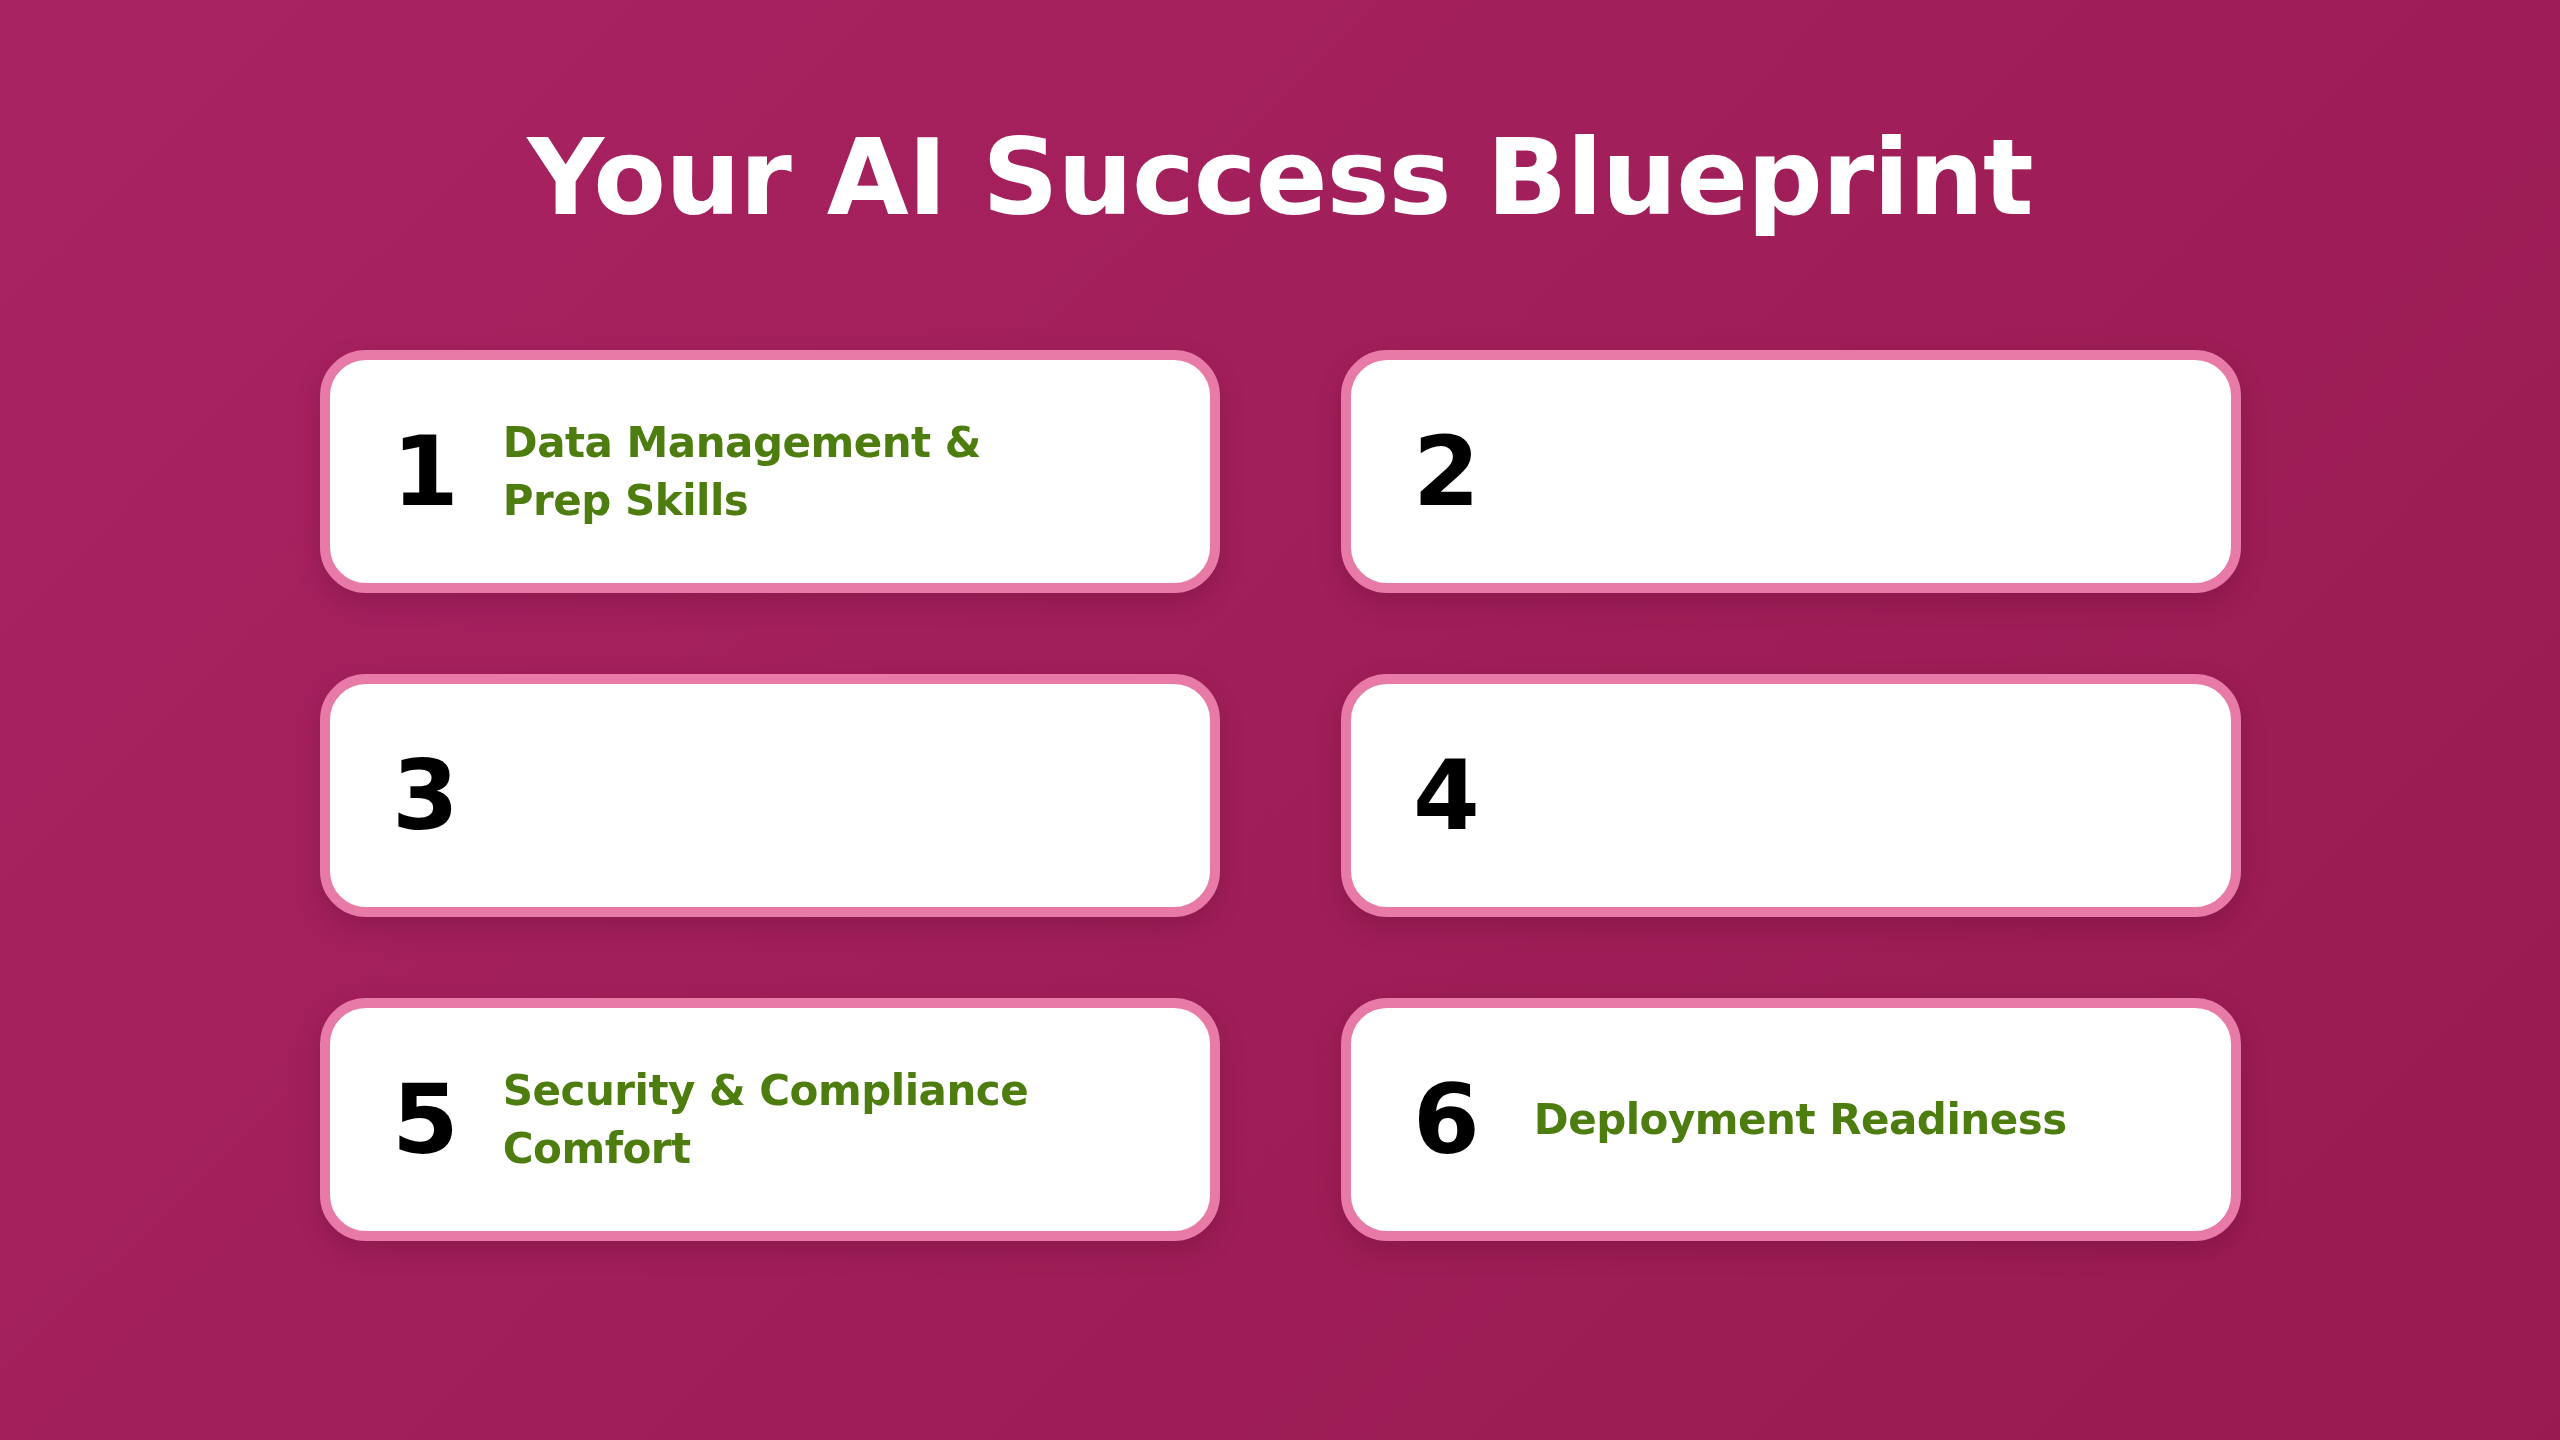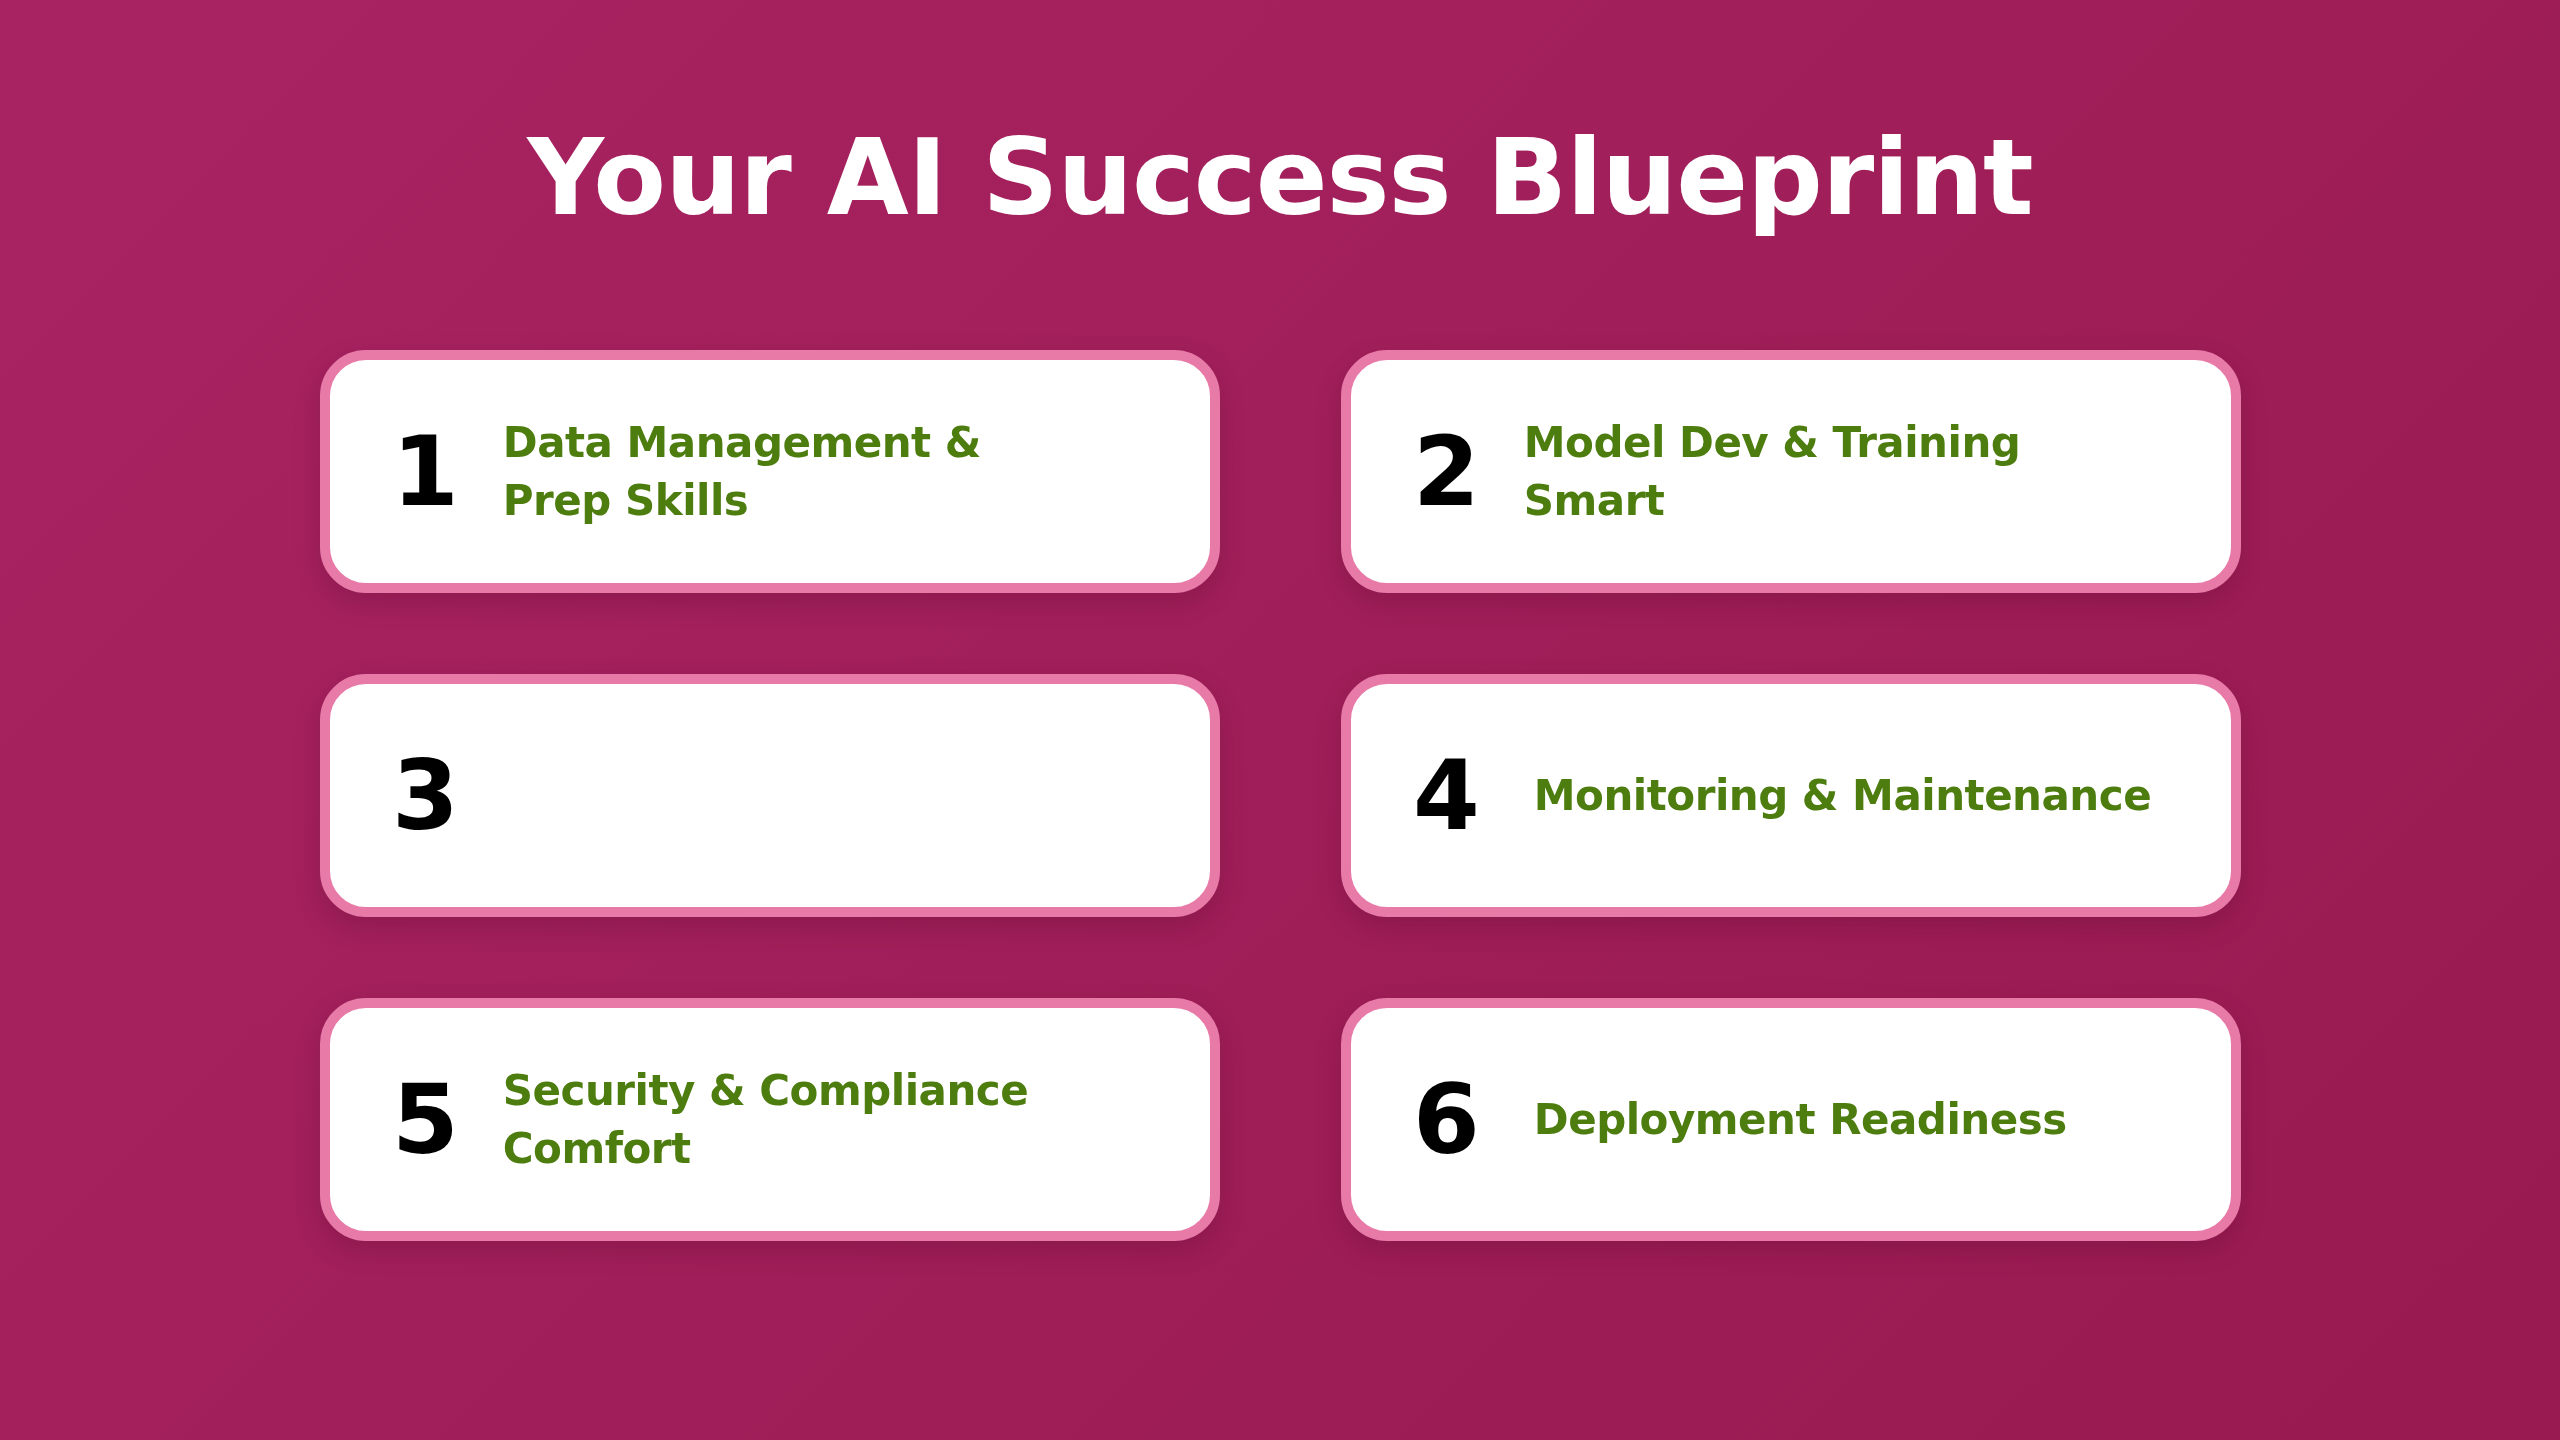--- a/index.html
+++ b/index.html
@@ -73,30 +73,28 @@
 
 <h1 class="title">Your AI Success Blueprint</h1>
 
 <div class="card" id="card-1">
   <span class="num">1</span>
   <span class="label">Data Management &amp; Prep Skills</span>
 </div>
 
 <div class="card" id="card-2">
   <span class="num">2</span>
-  <span class="label">Model Dev &amp; Training Smart</span>
 </div>
 
 <div class="card" id="card-3">
   <span class="num">3</span>
 </div>
 
 <div class="card single" id="card-4">
   <span class="num">4</span>
-  <span class="label">Monitoring &amp; Maintenance</span>
 </div>
 
 <div class="card" id="card-5">
   <span class="num">5</span>
   <span class="label">Security &amp; Compliance Comfort</span>
 </div>
 
 <div class="card single" id="card-6">
   <span class="num">6</span>
   <span class="label">Deployment Readiness</span>

